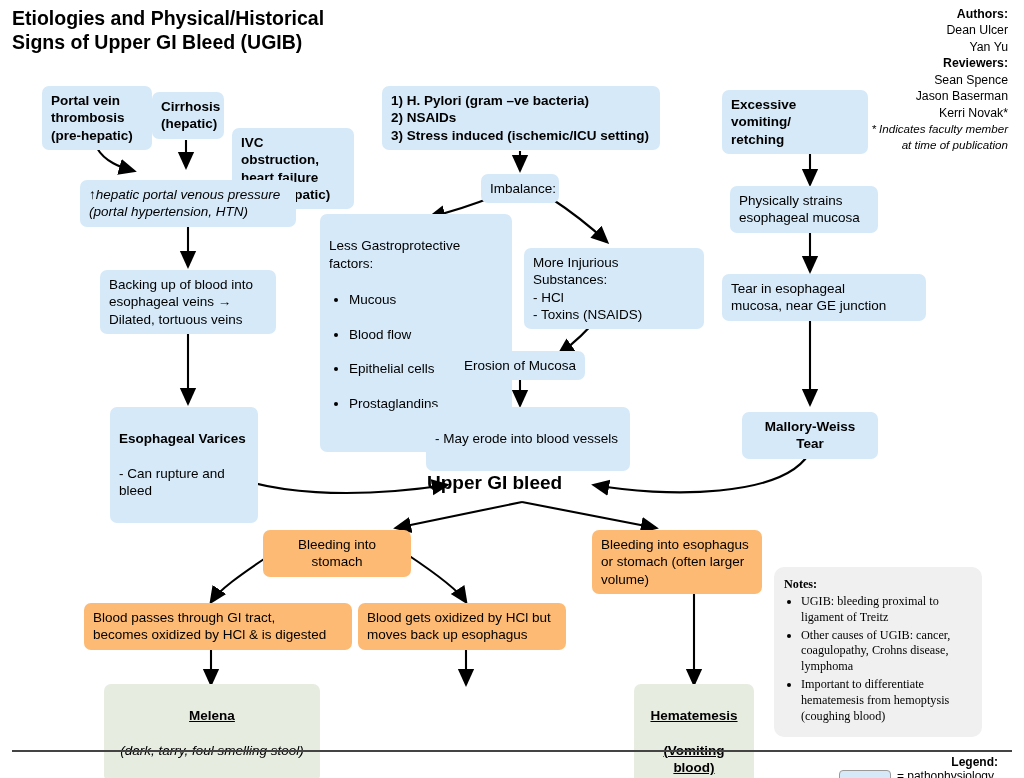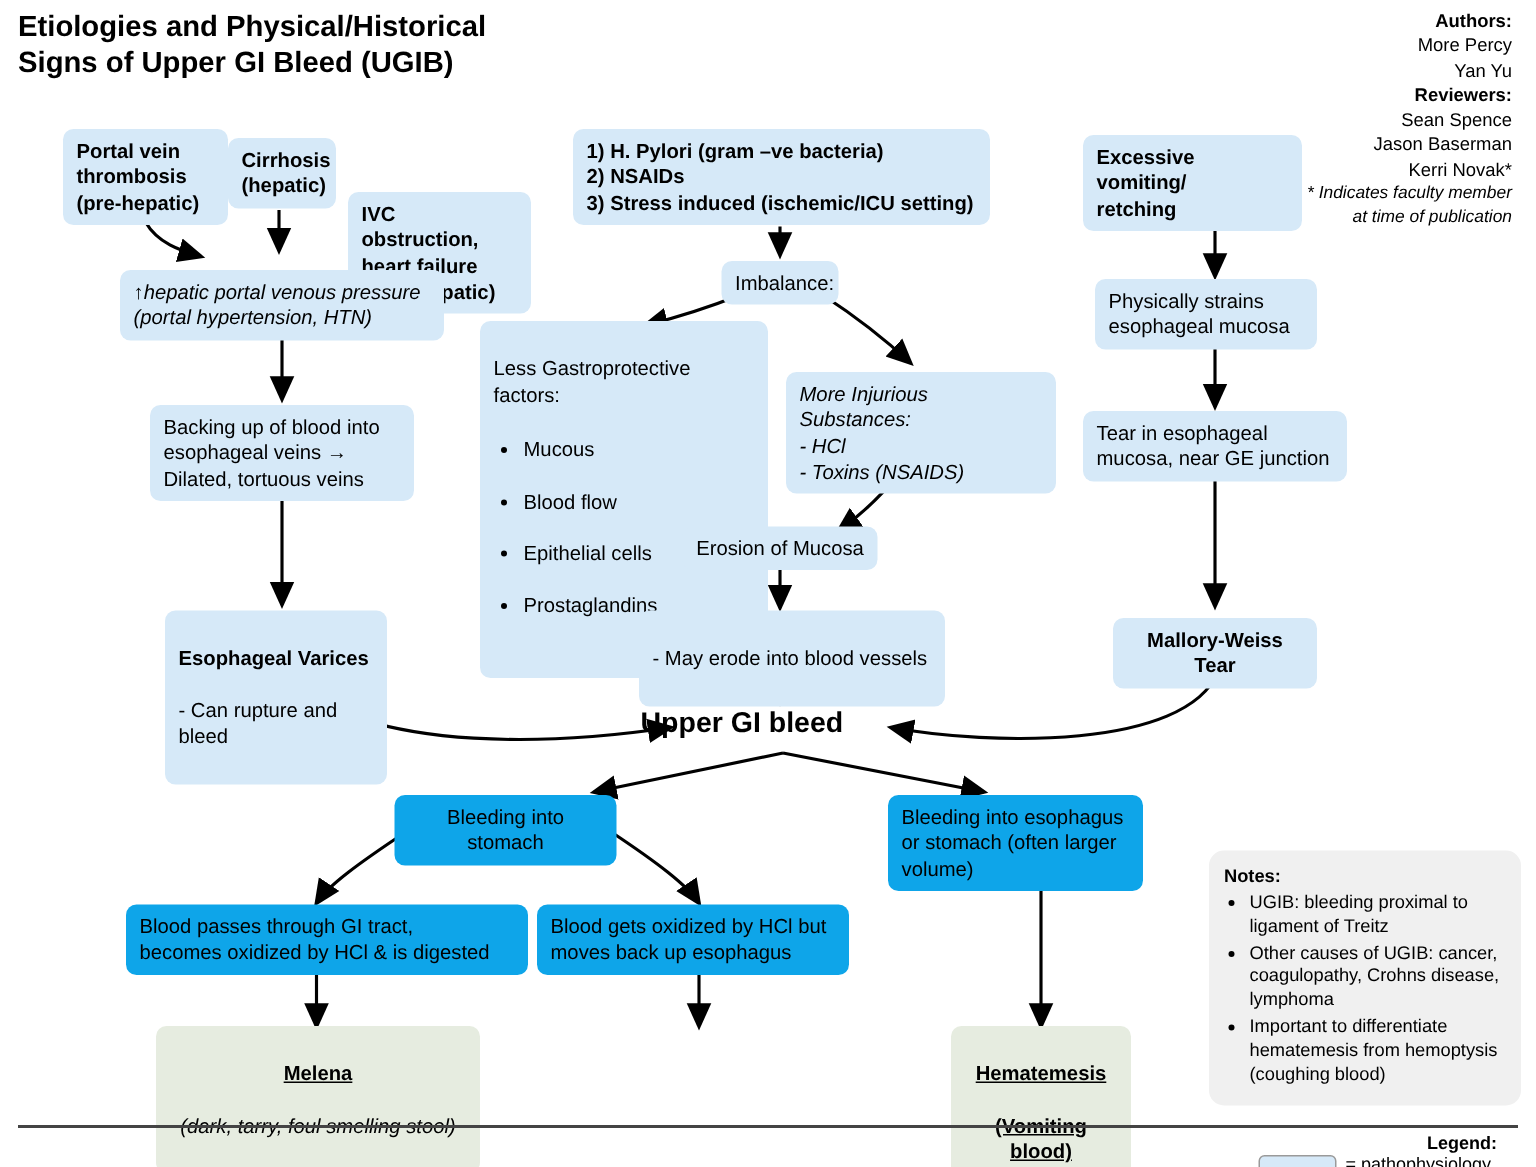--- a/index.html
+++ b/index.html
@@ -17,21 +17,21 @@
 
   .node {
     position:absolute;
     border-radius:7px;
     padding:6px 9px;
     font-size:13.5px;
     line-height:1.28;
     white-space:pre-line;
   }
   .patho      { background:#d6e9f8; }
-  .mech       { background:#0ea5e9; }
+  .mech       { background:#fdba74; }
   .sign       { background:#e6ece0; }
   .notesbox   { background:#f0f0f0; border-radius:10px; }
 
   .bold   { font-weight:bold; }
   .ital   { font-style:italic; }
 
   
   #title {
     position:absolute; left:12px; top:6px; width:480px;
     font-size:19.5px; font-weight:bold; line-height:1.25;
@@ -46,22 +46,22 @@
   #authors .hd { font-weight:bold; }
   #authors .ft { font-style:italic; font-size:11.6px; }
 
   
   #ugib-label {
     position:absolute; left:427px; top:472px;
     font-size:19px; font-weight:bold;
   }
 
   
-  #notes { position:absolute; left:806px; top:567px; width:208px; padding:10px 14px 10px 10px;
-           font-size:12.2px; line-height:1.3; }
+  #notes { position:absolute; left:774px; top:567px; width:208px; padding:10px 14px 10px 10px;
+           font-size:12.2px; line-height:1.3;font-family:Liberation Serif, serif; }
   #notes .nhd { font-weight:bold; margin-bottom:1px; }
   #notes ul { margin:0; padding-left:17px; list-style:disc; }
   #notes li { margin-bottom:2px; }
 
   
   #footer-rule { position:absolute; left:12px; top:750px; width:1000px; height:2px; background:#444; }
   #footer {
     position:absolute; left:12px; top:755px; width:1000px; height:22px;
     display:flex; align-items:flex-end; font-size:12px;flex-direction:column;
   }
@@ -138,21 +138,21 @@
 
       <path d="M694,588 L694,684"></path>
     </g>
   </svg>
 
   <div id="title">Etiologies and Physical/Historical
 Signs of Upper GI Bleed (UGIB)</div>
 
   <div id="authors">
     <div class="hd">Authors:</div>
-    <div>More Percy</div>
+    <div>Dean Ulcer</div>
     <div>Yan Yu</div>
     <div class="hd">Reviewers:</div>
     <div>Sean Spence</div>
     <div>Jason Baserman</div>
     <div>Kerri Novak*</div>
     <div class="ft" style="white-space:pre-line">* Indicates faculty member
 at time of publication</div>
   </div>
 
   <div class="node patho bold" style="left:42px; top:86px; width:110px;">Portal vein
@@ -184,29 +184,29 @@
   <div class="node patho" style="left:320px; top:214px; width:192px;">
     <span>Less Gastroprotective factors:</span>
     <ul class="tight">
       <li>Mucous</li>
       <li> Blood flow</li>
       <li>Epithelial cells</li>
       <li>Prostaglandins</li>
     </ul>
   </div>
 
-  <div class="node patho" style="left:524px; top:248px; width:180px;font-style:italic;">More Injurious Substances:
+  <div class="node patho" style="left:524px; top:248px; width:180px;">More Injurious Substances:
 - HCl
 - Toxins (NSAIDS)</div>
 
   <div class="node patho" style="left:100px; top:270px; width:176px;">Backing up of blood into
 esophageal veins →
 Dilated, tortuous veins</div>
 
-  <div class="node patho" style="left:722px; top:274px; width:176px;">Tear in esophageal
+  <div class="node patho" style="left:722px; top:274px; width:204px;">Tear in esophageal
 mucosa, near GE junction</div>
 
   <div class="node patho" style="left:455px; top:351px; width:130px; text-align:center;">Erosion of Mucosa</div>
 
   <div class="node patho" style="left:110px; top:407px; width:148px;">
     <div class="bold">Esophageal Varices</div>
     <div>- Can rupture and bleed</div>
   </div>
 
   <div class="node patho" style="left:426px; top:407px; width:204px;">

